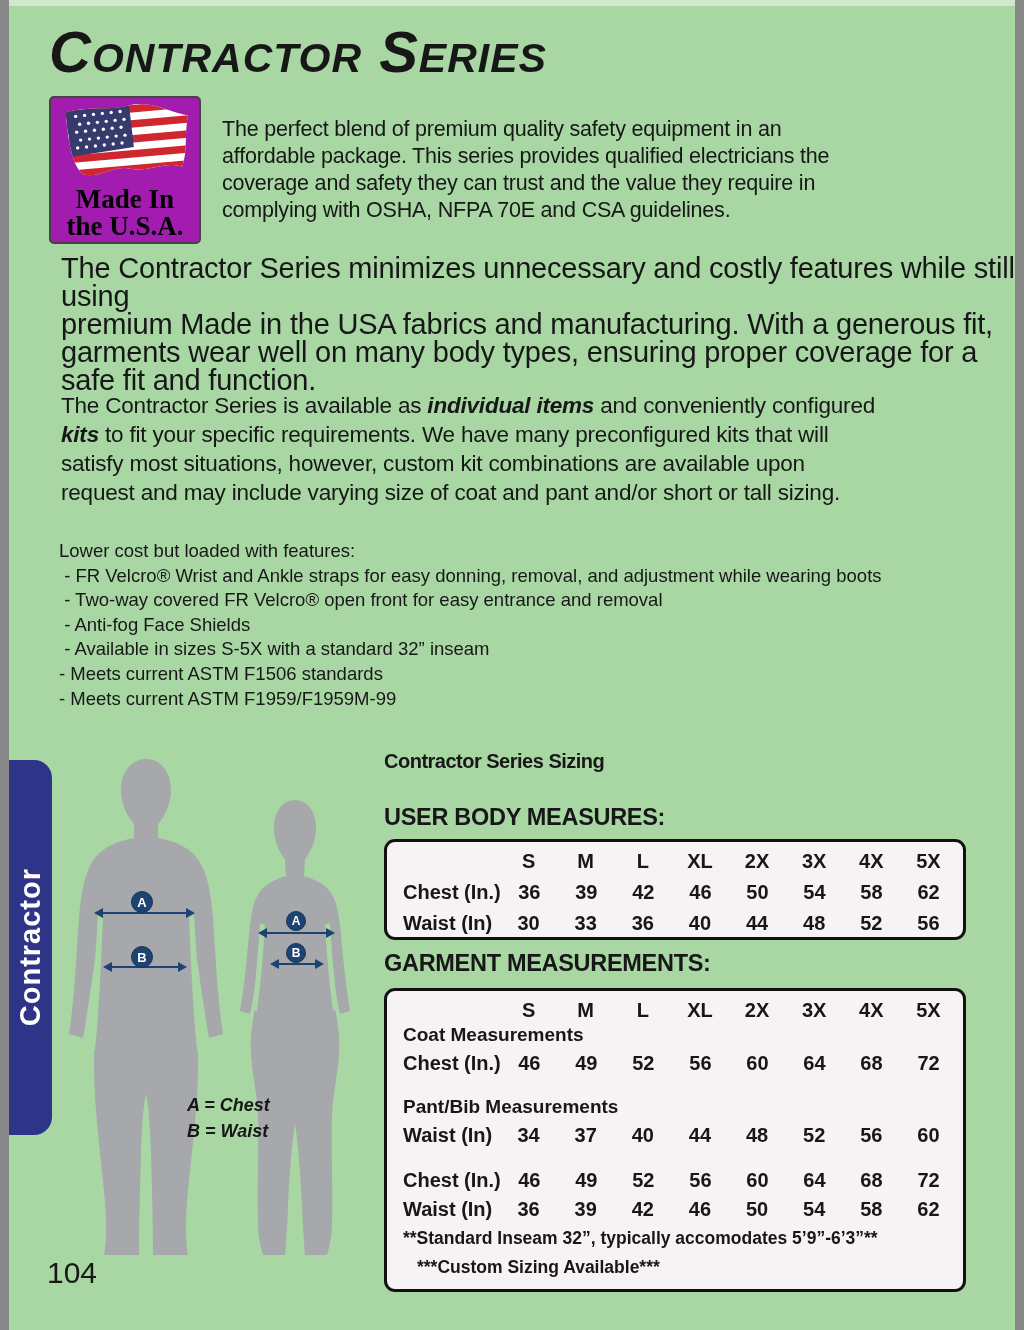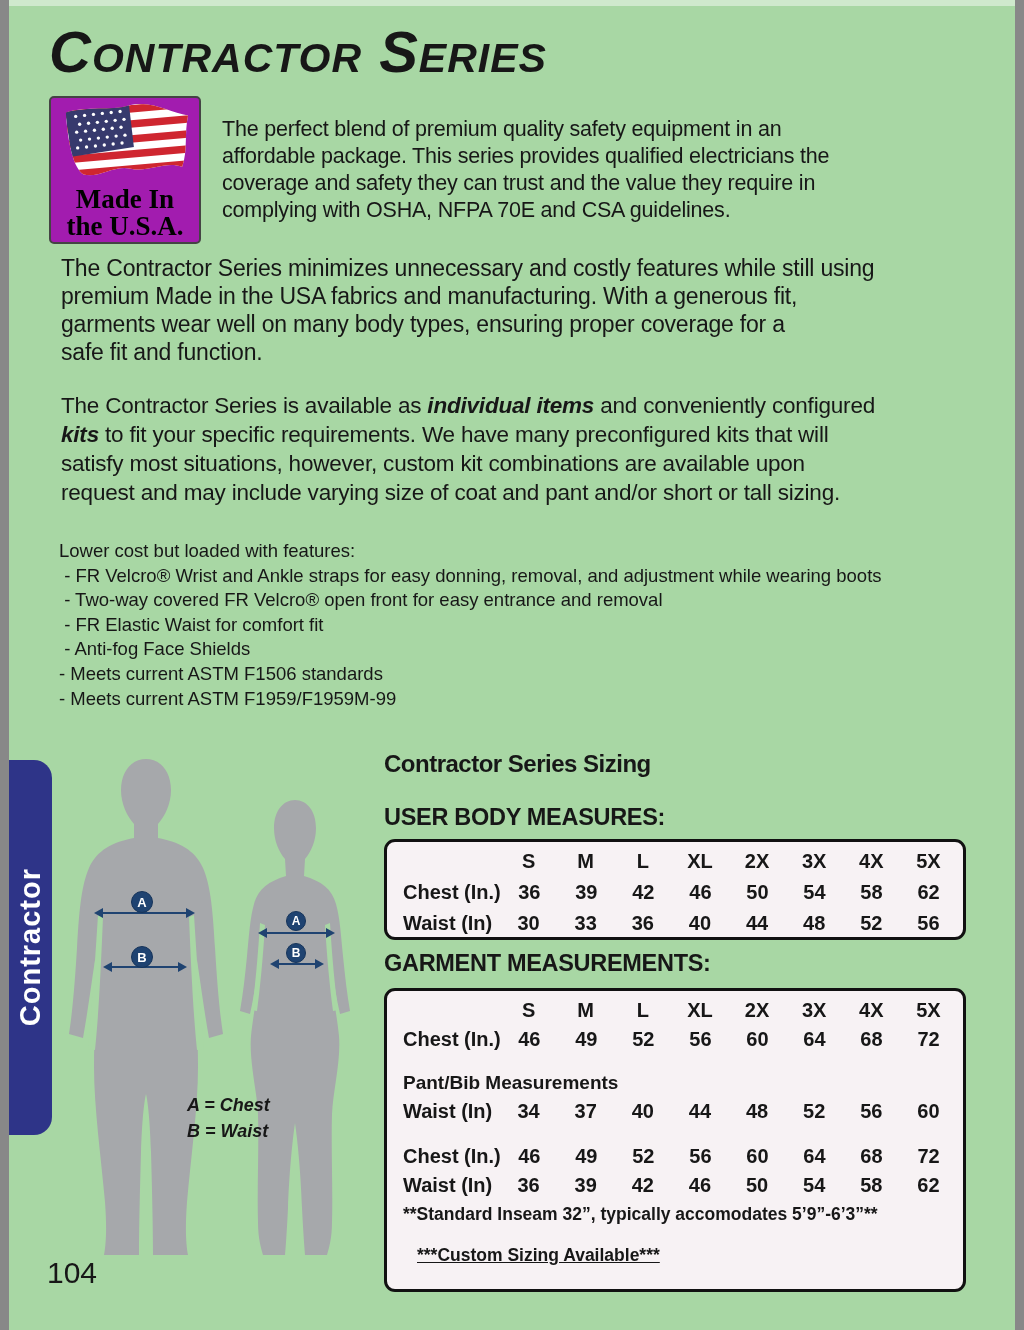--- a/index.html
+++ b/index.html
@@ -30,21 +30,21 @@
     padding-top:4px;text-align:center;
   }
   #usa-logo svg{display:block;margin:0 auto;}
   .usa-line{
     font-family:"Liberation Serif","DejaVu Serif",serif;
     font-weight:bold;font-size:27px;line-height:27px;color:#000;
     letter-spacing:0;
   }
   .bodytext{white-space:pre-line;letter-spacing:-0.2px;}
   #intro{position:absolute;left:213px;top:116px;width:760px;font-size:21.5px;line-height:27px;}
-  #para1{position:absolute;left:52px;top:254px;width:960px;font-size:23px;line-height:28px;}
+  #para1{position:absolute;left:52px;top:254px;width:960px;font-size:29px;line-height:28px;}
   #para2{position:absolute;left:52px;top:391px;width:960px;font-size:22.5px;line-height:29px;}
   .bi{font-weight:bold;font-style:italic;}
   
   #features{position:absolute;left:50px;top:539px;width:965px;font-size:18.5px;line-height:24.6px;}
   .feature-item,.feature-heading{white-space:pre-wrap;}
   
   #side-tab{
     position:absolute;left:0;top:760px;width:43px;height:375px;
     background:var(--navy-tab);border-radius:0 18px 18px 0;
     display:flex;align-items:center;justify-content:center;
@@ -62,40 +62,40 @@
   }
   .badge.sm{width:20px;height:20px;font-size:12px;}
   .harrow{position:absolute;height:2px;background:var(--navy-badge);}
   .harrow::before,.harrow::after{
     content:"";position:absolute;top:-4px;border-top:5px solid transparent;border-bottom:5px solid transparent;
   }
   .harrow::before{left:-2px;border-right:9px solid var(--navy-badge);}
   .harrow::after{right:-2px;border-left:9px solid var(--navy-badge);}
   .legend{position:absolute;left:178px;font-size:18px;font-weight:bold;font-style:italic;}
   
-  #sizing-title{position:absolute;left:375px;top:750px;font-size:24px;font-weight:bold;letter-spacing:-0.5px;}
+  #sizing-title{position:absolute;left:375px;top:750px;font-size:20px;font-weight:bold;letter-spacing:-0.5px;}
   .subhead{position:absolute;left:375px;font-size:23.5px;font-weight:bold;letter-spacing:-0.3px;}
   #ub-heading{top:804px;}
   #gm-heading{top:950px;}
   .sizetable{
     position:absolute;left:375px;width:582px;background:var(--table-bg);
     border:3px solid #111;border-radius:11px;padding:7px 6px 6px 8px;
   }
   #ub-table{top:839px;height:101px;}
   #gm-table{top:988px;height:304px;}
   .trow{display:flex;align-items:baseline;}
   .cell{flex:1;text-align:center;font-weight:bold;font-size:20px;line-height:24px;}
   .cell.label{flex:0 0 105px;text-align:left;padding-left:8px;white-space:nowrap;}
   .trow.data{margin-top:5px;}
   #ub-rows .trow.data{margin-top:7px;}
   .sectlabel{font-weight:bold;font-size:19px;padding-left:8px;margin-top:2px;white-space:nowrap;}
   .sectionwrap{margin-top:0;}
   .sectionwrap + .sectionwrap{margin-top:21px;}
   .note{font-weight:bold;font-size:17.5px;padding-left:8px;margin-top:7px;white-space:pre;}
-  .note2{padding-left:22px;margin-top:20px;text-decoration:underline;}
+  .note2{padding-left:22px;margin-top:8px;}
   
   #page-number{position:absolute;left:38px;top:1256px;font-size:30px;font-weight:normal;}
   #contact-line{position:absolute;left:40px;top:1292px;width:984px;font-size:21px;letter-spacing:-0.3px;white-space:nowrap;}
 </style>
 </head>
 <body>
 
 <div id="page">
   <div class="top-strip"></div>
 
@@ -169,22 +169,22 @@
   <div id="para2" class="bodytext"><span>The Contractor Series is available as </span><span class="bi">individual items</span><span> and conveniently configured
 </span><span class="bi">kits</span><span> to fit your specific requirements. We have many preconfigured kits that will
 satisfy most situations, however, custom kit combinations are available upon
 request and may include varying size of coat and pant and/or short or tall sizing.</span></div>
 
   <div id="features">
     <div class="feature-heading">Lower cost but loaded with features:</div>
     <div id="features-items">
         <div class="feature-item"> - FR Velcro® Wrist and Ankle straps for easy donning, removal, and adjustment while wearing boots</div>
         <div class="feature-item"> - Two-way covered FR Velcro® open front for easy entrance and removal</div>
-        <div class="feature-item"> - FR Elastic Waist for comfort fit</div>
         <div class="feature-item"> - Anti-fog Face Shields</div>
+        <div class="feature-item"> - Available in sizes S-5X with a standard 32” inseam</div>
         <div class="feature-item">- Meets current ASTM F1506 standards</div>
         <div class="feature-item">- Meets current ASTM F1959/F1959M-99</div>
       </div>
   </div>
 
   <div id="side-tab">
     <span id="side-tab-label">Contractor</span>
   </div>
 
   <svg class="sil" style="left:58px;top:757px;" width="160" height="500" viewBox="0 0 160 500">
@@ -284,20 +284,21 @@
         <div class="cell">M</div>
         <div class="cell">L</div>
         <div class="cell">XL</div>
         <div class="cell">2X</div>
         <div class="cell">3X</div>
         <div class="cell">4X</div>
         <div class="cell">5X</div>
       </div>
     <div id="gm-rows">
         <div class="sectionwrap">
+          <div class="sectlabel">Coat Measurements</div>
           <div class="trow data">
             <div class="cell label">Chest (In.)</div>
             <div class="cell">46</div>
             <div class="cell">49</div>
             <div class="cell">52</div>
             <div class="cell">56</div>
             <div class="cell">60</div>
             <div class="cell">64</div>
             <div class="cell">68</div>
             <div class="cell">72</div>

